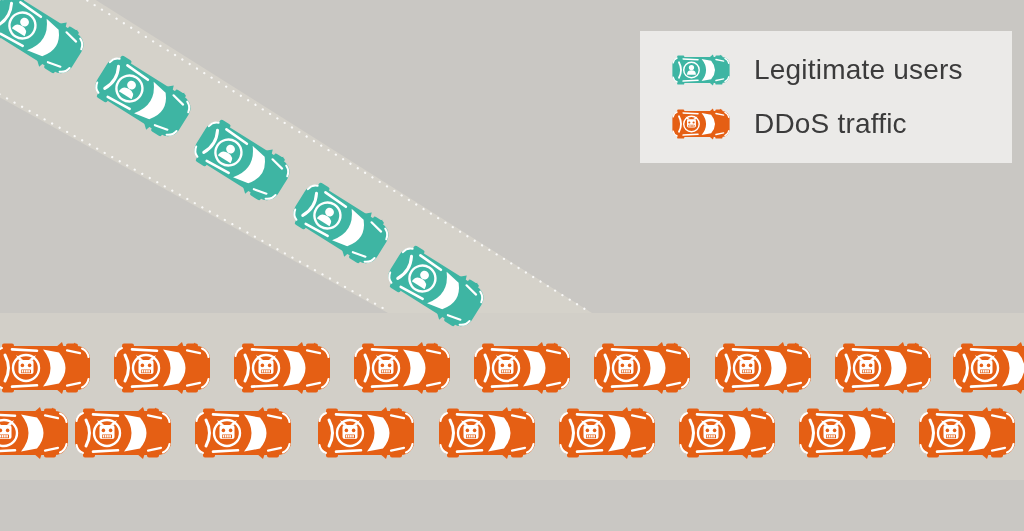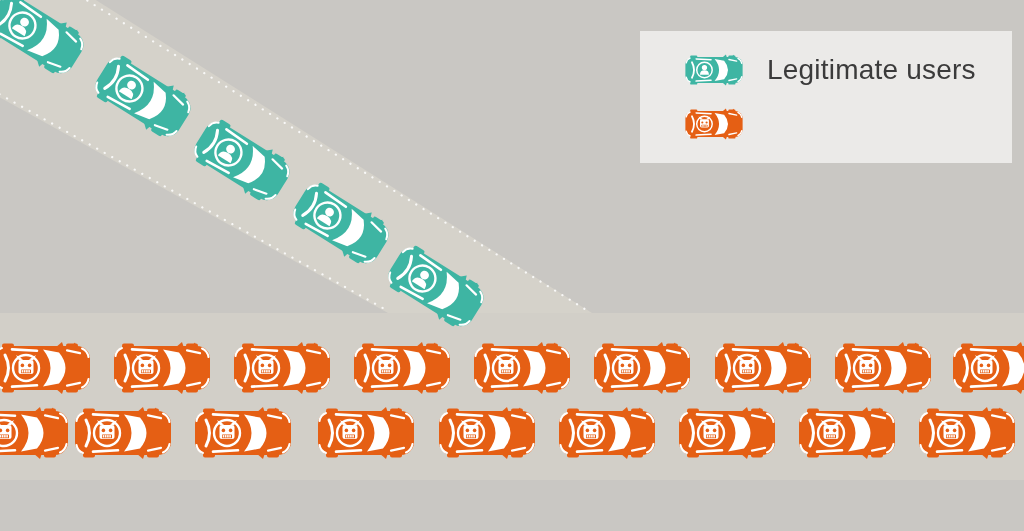--- a/index.html
+++ b/index.html
@@ -13,21 +13,21 @@
   .stage svg.scene{position:absolute;left:0;top:0;display:block;}
   .car-legit-color{color:var(--teal,#3eb5a3);}
   .car-ddos-color{color:var(--orange,#e55f14);}
   .legend{
     position:absolute;
     left:640px;top:31px;
     width:372px;height:132px;
     background:var(--legend-bg,#ebeae8);
     display:flex;flex-direction:column;justify-content:center;
     gap:20px;
-    padding-left:43px;
+    padding-left:30px;
     box-sizing:border-box;
   }
   .legend-row{display:flex;align-items:center;gap:22px;}
   .legend-row svg{flex:0 0 auto;display:block;}
   .legend-label{
     font-size:28px;
     color:var(--text,#3b3b3b);
     letter-spacing:0.2px;
   }
 </style>
@@ -139,16 +139,17 @@
     <div class="legend-row">
       <svg width="62" height="34" viewBox="-52 -28 104 56" class="car-legit-color">
         <use href="#car-legit"></use>
       </svg>
       <span class="legend-label">Legitimate users</span>
     </div>
     <div class="legend-row">
       <svg width="62" height="34" viewBox="-52 -28 104 56" class="car-ddos-color">
         <use href="#car-ddos"></use>
       </svg>
+      <span class="legend-label">DDoS traffic</span>
     </div>
   </div>
 
 </div>
 
 </body></html>

